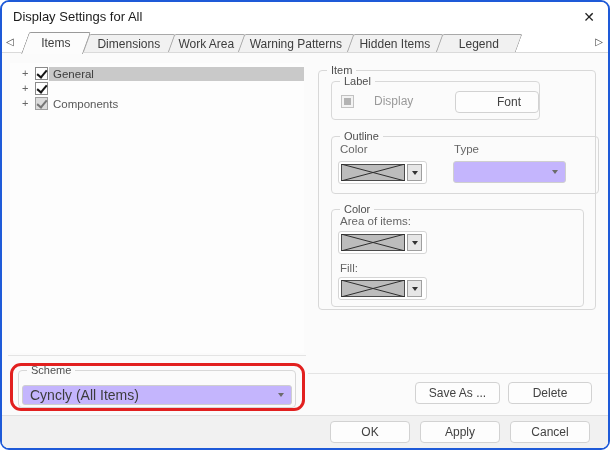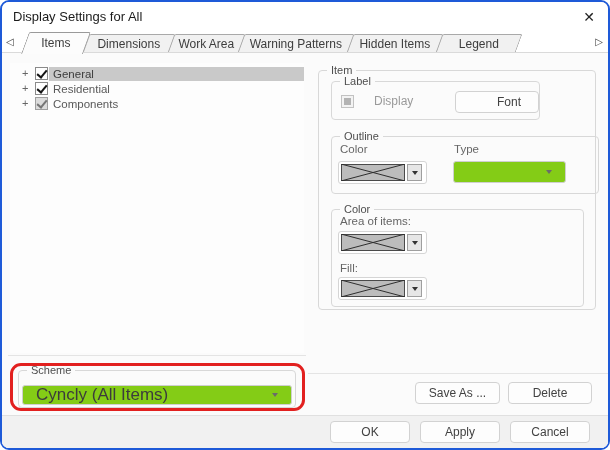--- a/index.html
+++ b/index.html
@@ -49,22 +49,22 @@
   .cb.indet::after{content:"";position:absolute;left:2px;top:2px;right:2px;bottom:2px;background:#b3b3b3;}
   .dispRow{position:absolute;display:flex;align-items:center;gap:20px;font-size:12px;color:#9a9a9a;}
   
   .swatchctl{position:absolute;width:89px;height:23px;background:#fff;border:1px solid #d5d5d5;border-radius:3px;
              display:flex;align-items:center;padding:2px;gap:2px;}
   .swatch{display:block;}
   .dropbtn{width:15px;height:17px;background:#e6e6e6;border:1px solid #9f9f9f;
            display:flex;align-items:center;justify-content:center;flex:0 0 auto;}
   .dropbtn::after{content:"";border-left:3.5px solid transparent;border-right:3.5px solid transparent;border-top:4px solid #333;}
   
-  .combo{position:absolute;background:#84cc16;border:1px solid #cfcfcf;border-radius:3px;display:flex;
-         align-items:center;padding:0 13px;font-size:17px;color:#3c3c3c;}
+  .combo{position:absolute;background:#c4b5fd;border:1px solid #cfcfcf;border-radius:3px;display:flex;
+         align-items:center;padding:0 7px;font-size:14px;color:#3c3c3c;}
   .combo .arrow{margin-left:auto;border-left:3.5px solid transparent;border-right:3.5px solid transparent;
                 border-top:4px solid #6b6b6b;}
   
   .sepL{position:absolute;left:6px;top:302px;width:298px;height:1px;background:#e4e4e4;}
   .sepR{position:absolute;left:306px;right:0;top:320px;height:1px;background:#e4e4e4;}
   .footer{position:absolute;left:0;right:0;bottom:0;height:33px;background:#f1f1f1;border-top:1px solid #e0e0e0;}
   .annotation{position:absolute;left:8px;top:310px;width:295px;height:48px;border:3px solid #e2201f;
               border-radius:11px;z-index:10;pointer-events:none;}
 </style>
 </head>
@@ -106,21 +106,20 @@
 
     <div class="tree">
       <div class="trow selected">
         <span class="expand">+</span>
         <span class="cb checked"></span>
         <span class="tlabel">General</span>
       </div>
       <div class="trow">
         <span class="expand">+</span>
         <span class="cb checked"></span>
-        <span class="tlabel">Residential</span>
       </div>
       <div class="trow">
         <span class="expand">+</span>
         <span class="cb mixed"></span>
         <span class="tlabel">Components</span>
       </div>
     </div>
 
     <div class="group" style="left:316px;top:17px;width:278px;height:240px;">
       <span class="gtitle">Item</span>

